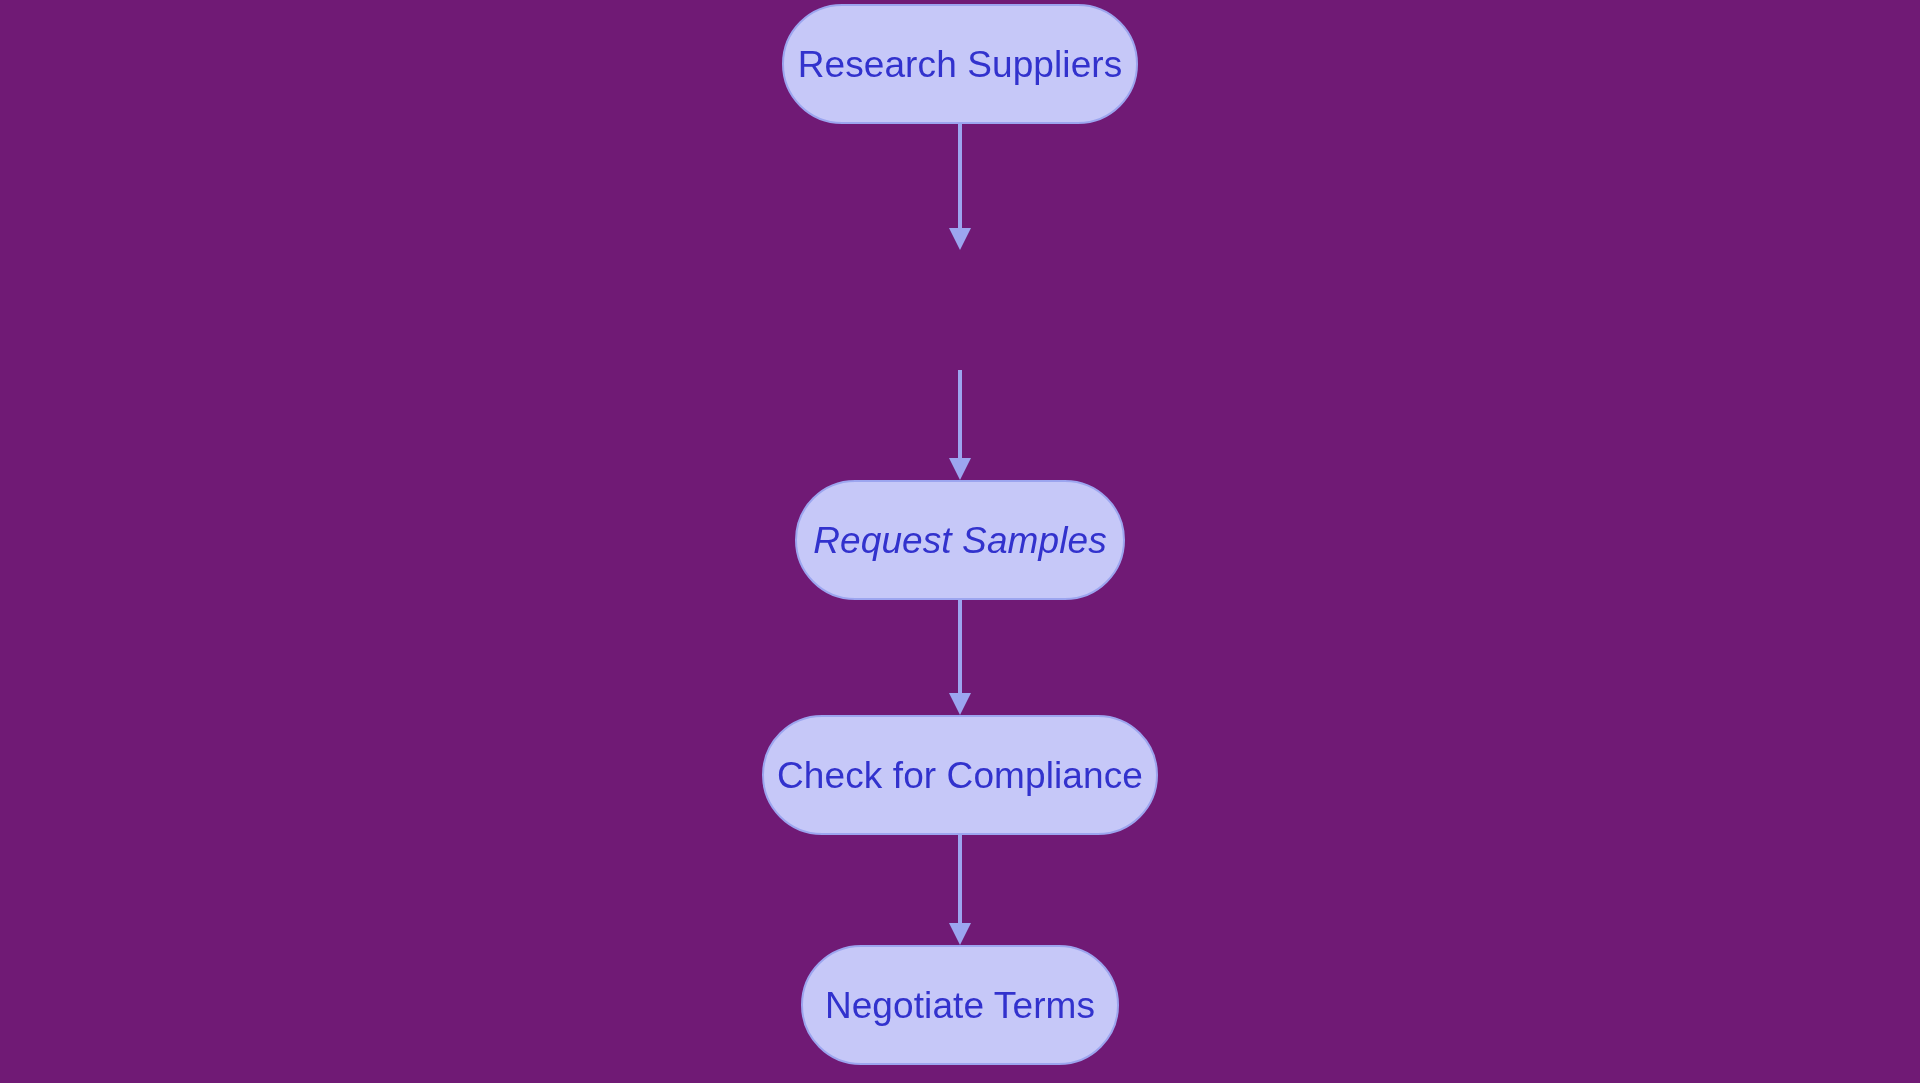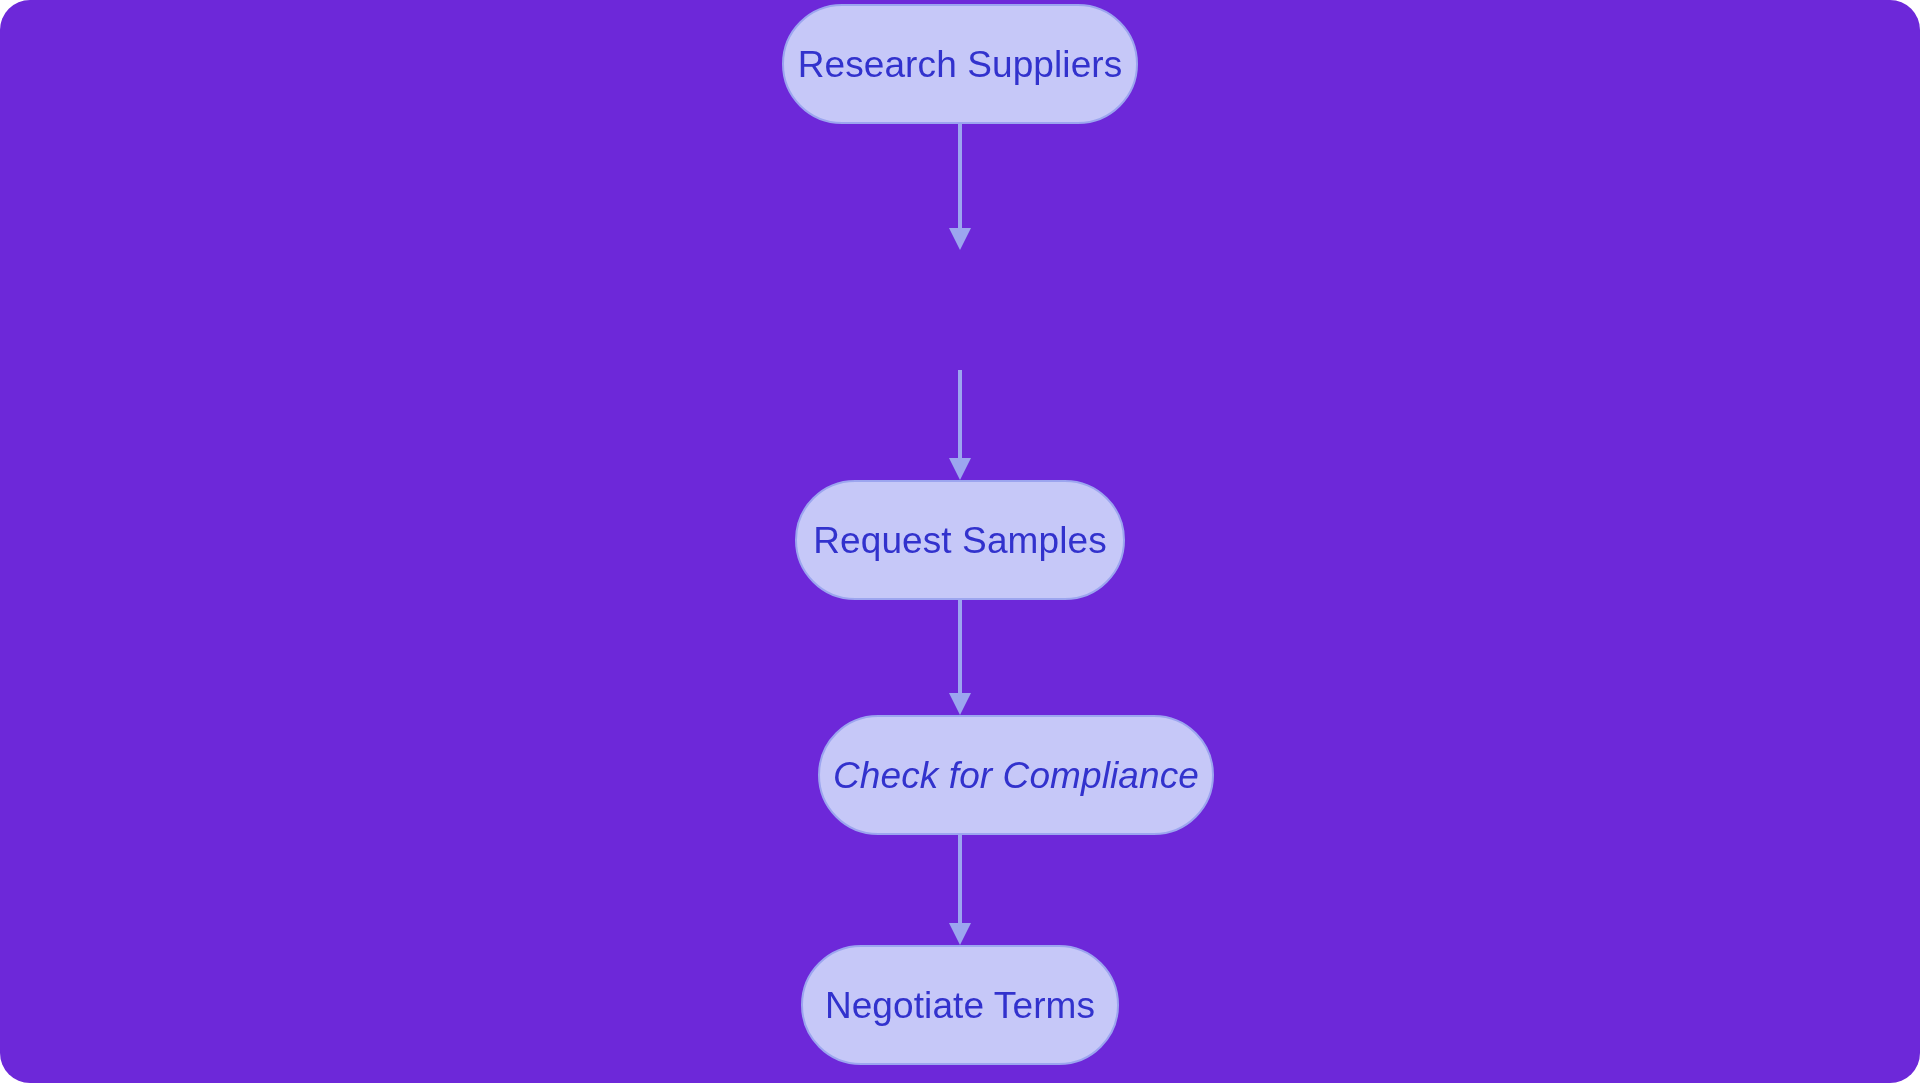--- a/index.html
+++ b/index.html
@@ -12,22 +12,21 @@
     height: 1083px;
     background: #ffffff;
     font-family: "Liberation Sans", sans-serif;
     overflow: hidden;
   }
 
   .flowchart-canvas {
     position: relative;
     width: 1920px;
     height: 1083px;
-    background: #6d28d9;
-    border-radius: 30px;
+    background: #701a75;
   }
 
   .flow-column {
     position: absolute;
     left: 0;
     top: 0;
     width: 1920px;
     height: 1083px;
   }
 
@@ -108,25 +107,25 @@
     <div class="flow-arrow" style="left:960px; top:835px; height:110px;">
       <div class="flow-arrow-line" style="height:88px;"></div>
       <div class="flow-arrow-head"></div>
     </div>
 
     <div class="flow-node" style="left:960px; top:4px; width:356px;">
       <span class="flow-node-label">Research Suppliers</span>
     </div>
 
 
-    <div class="flow-node" style="left:960px; top:480px; width:330px;">
+    <div class="flow-node" style="left:960px; top:480px; width:330px;font-style:italic;">
       <span class="flow-node-label">Request Samples</span>
     </div>
 
-    <div class="flow-node" style="left:1016px; top:715px; width:396px;font-style:italic;">
+    <div class="flow-node" style="left:960px; top:715px; width:396px;">
       <span class="flow-node-label">Check for Compliance</span>
     </div>
 
     <div class="flow-node" style="left:960px; top:945px; width:318px;">
       <span class="flow-node-label">Negotiate Terms</span>
     </div>
 
   </div>
 </div>
 

